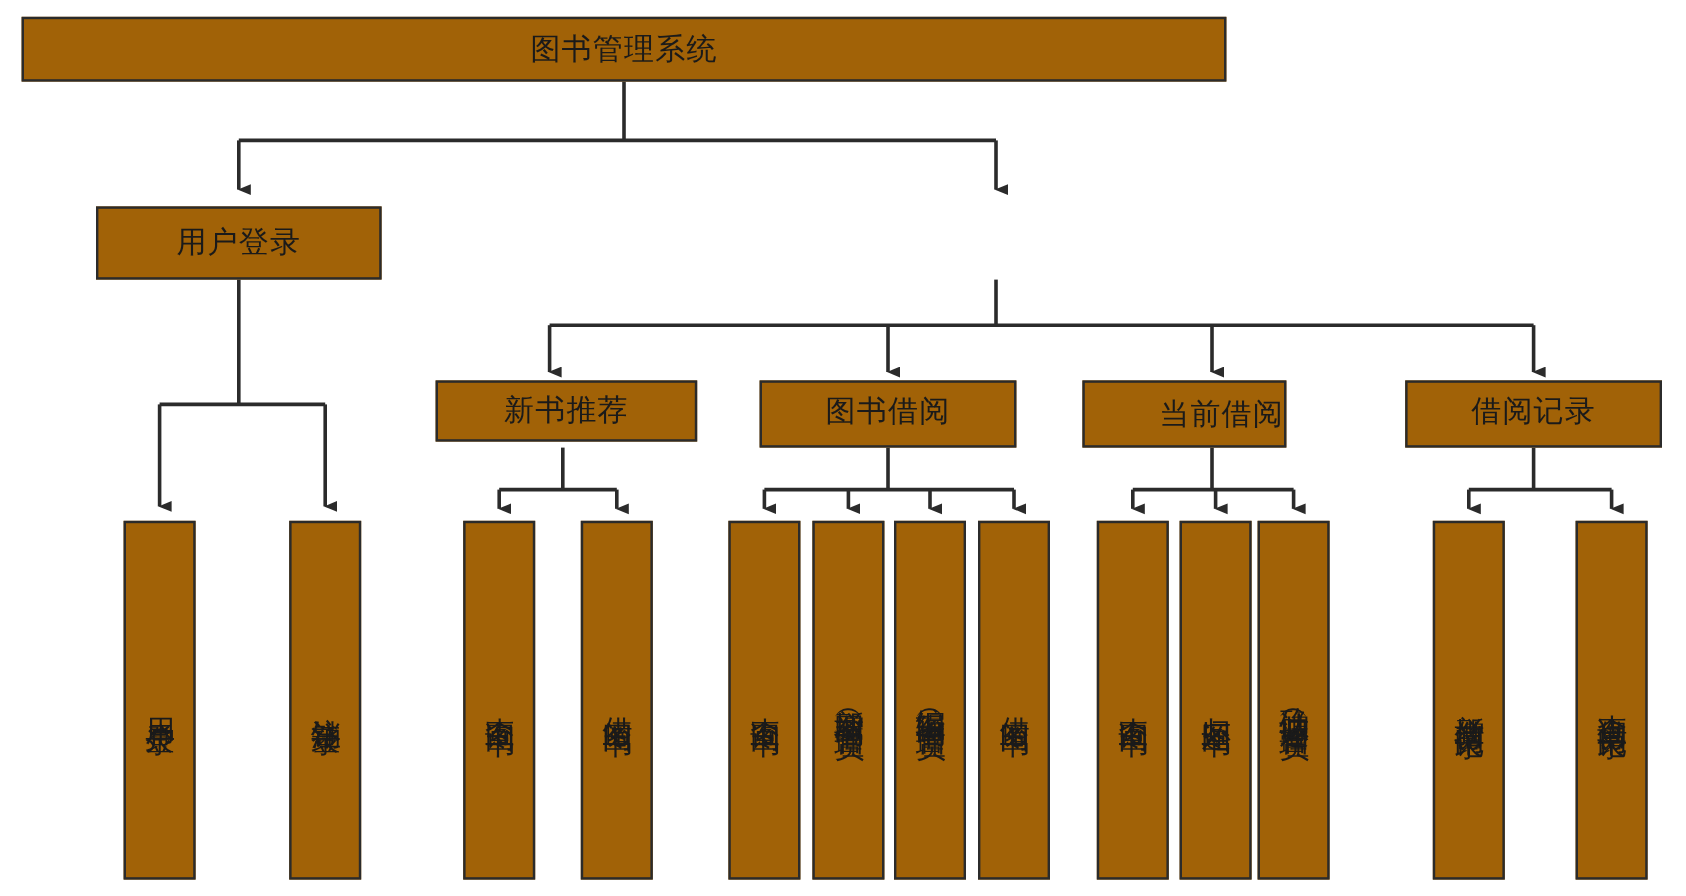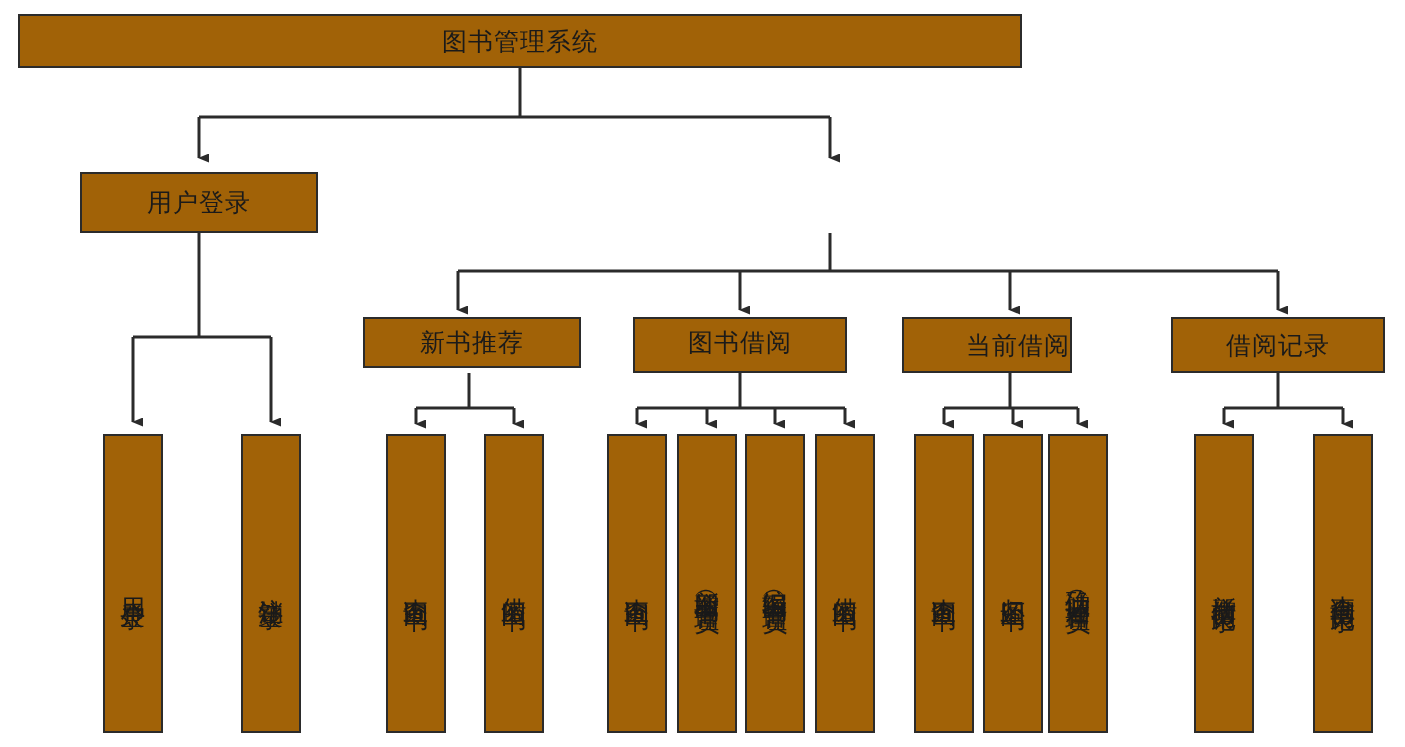--- a/index.html
+++ b/index.html
@@ -137,21 +137,21 @@
   </div>
 
   <div class="node horiz" style="left:633px; top:317px; width:214px; height:56px;font-family:Liberation Mono, monospace;">
     <span>图书借阅</span>
   </div>
 
   <div class="node horiz" style="left:902px; top:317px; width:170px; height:56px;justify-content:flex-end;">
     <span>当前借阅</span>
   </div>
 
-  <div class="node horiz" style="left:1171px; top:317px; width:214px; height:56px;">
+  <div class="node horiz" style="left:1171px; top:317px; width:214px; height:56px;font-family:Liberation Mono, monospace;">
     <span>借阅记录</span>
   </div>
 
   <div class="node vert" style="left:103px; top:434px; width:60px; height:299px;">
     <span class="vtext">用户登录</span>
   </div>
 
   <div class="node vert" style="left:241px; top:434px; width:60px; height:299px;">
     <span class="vtext">注销登录</span>
   </div>

